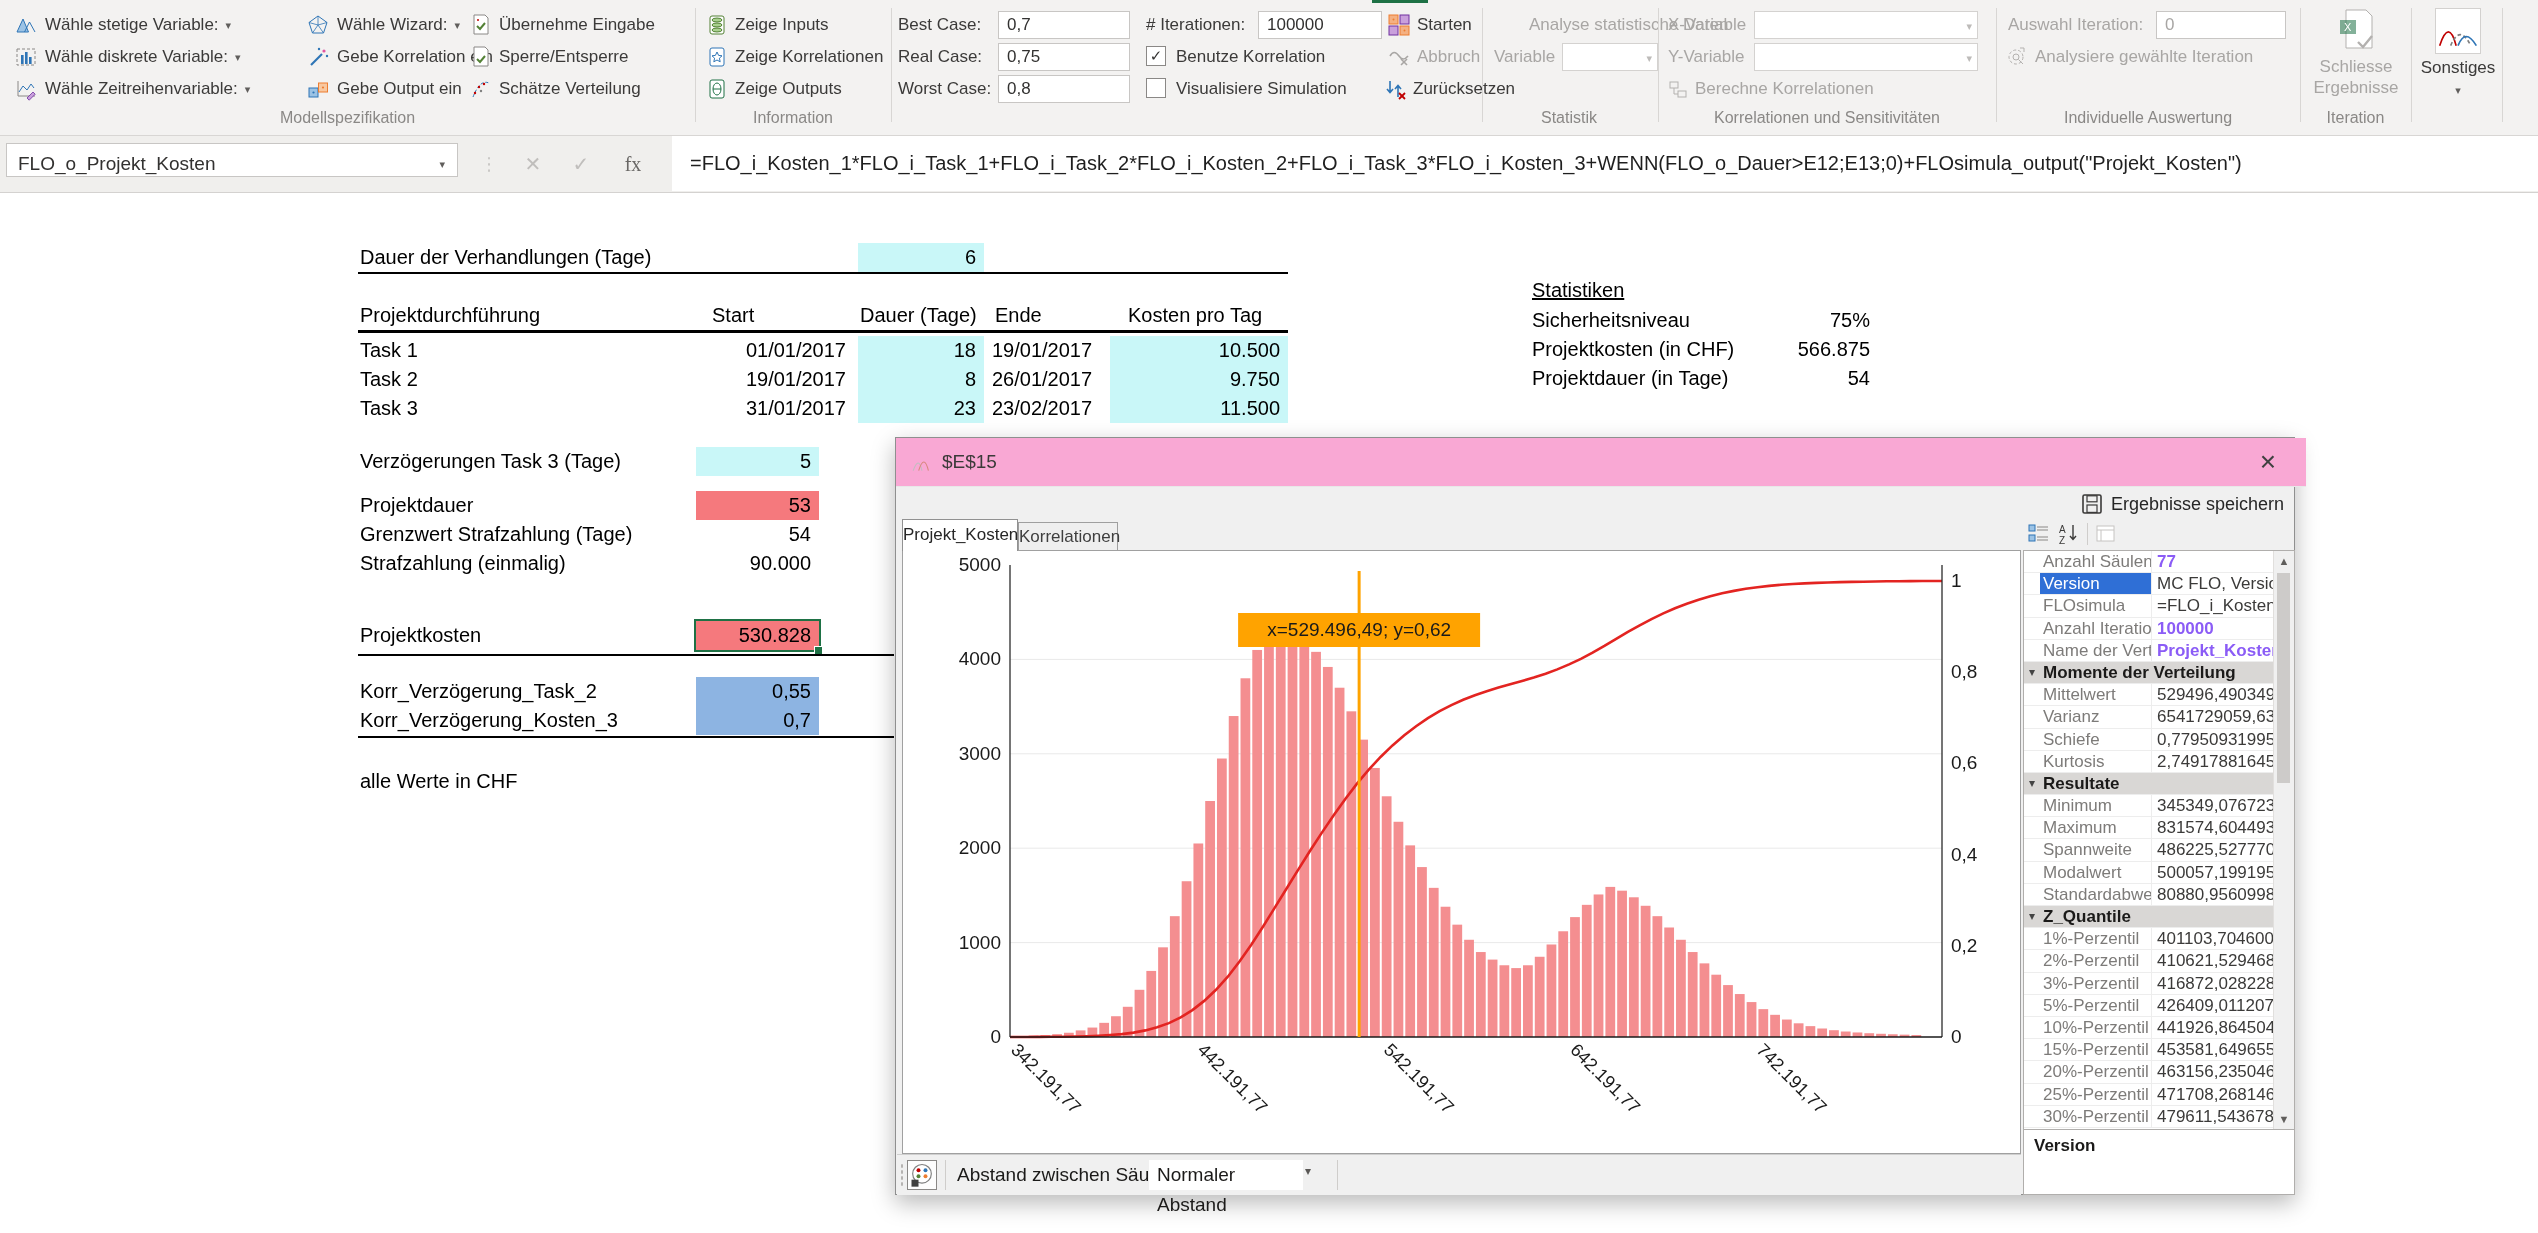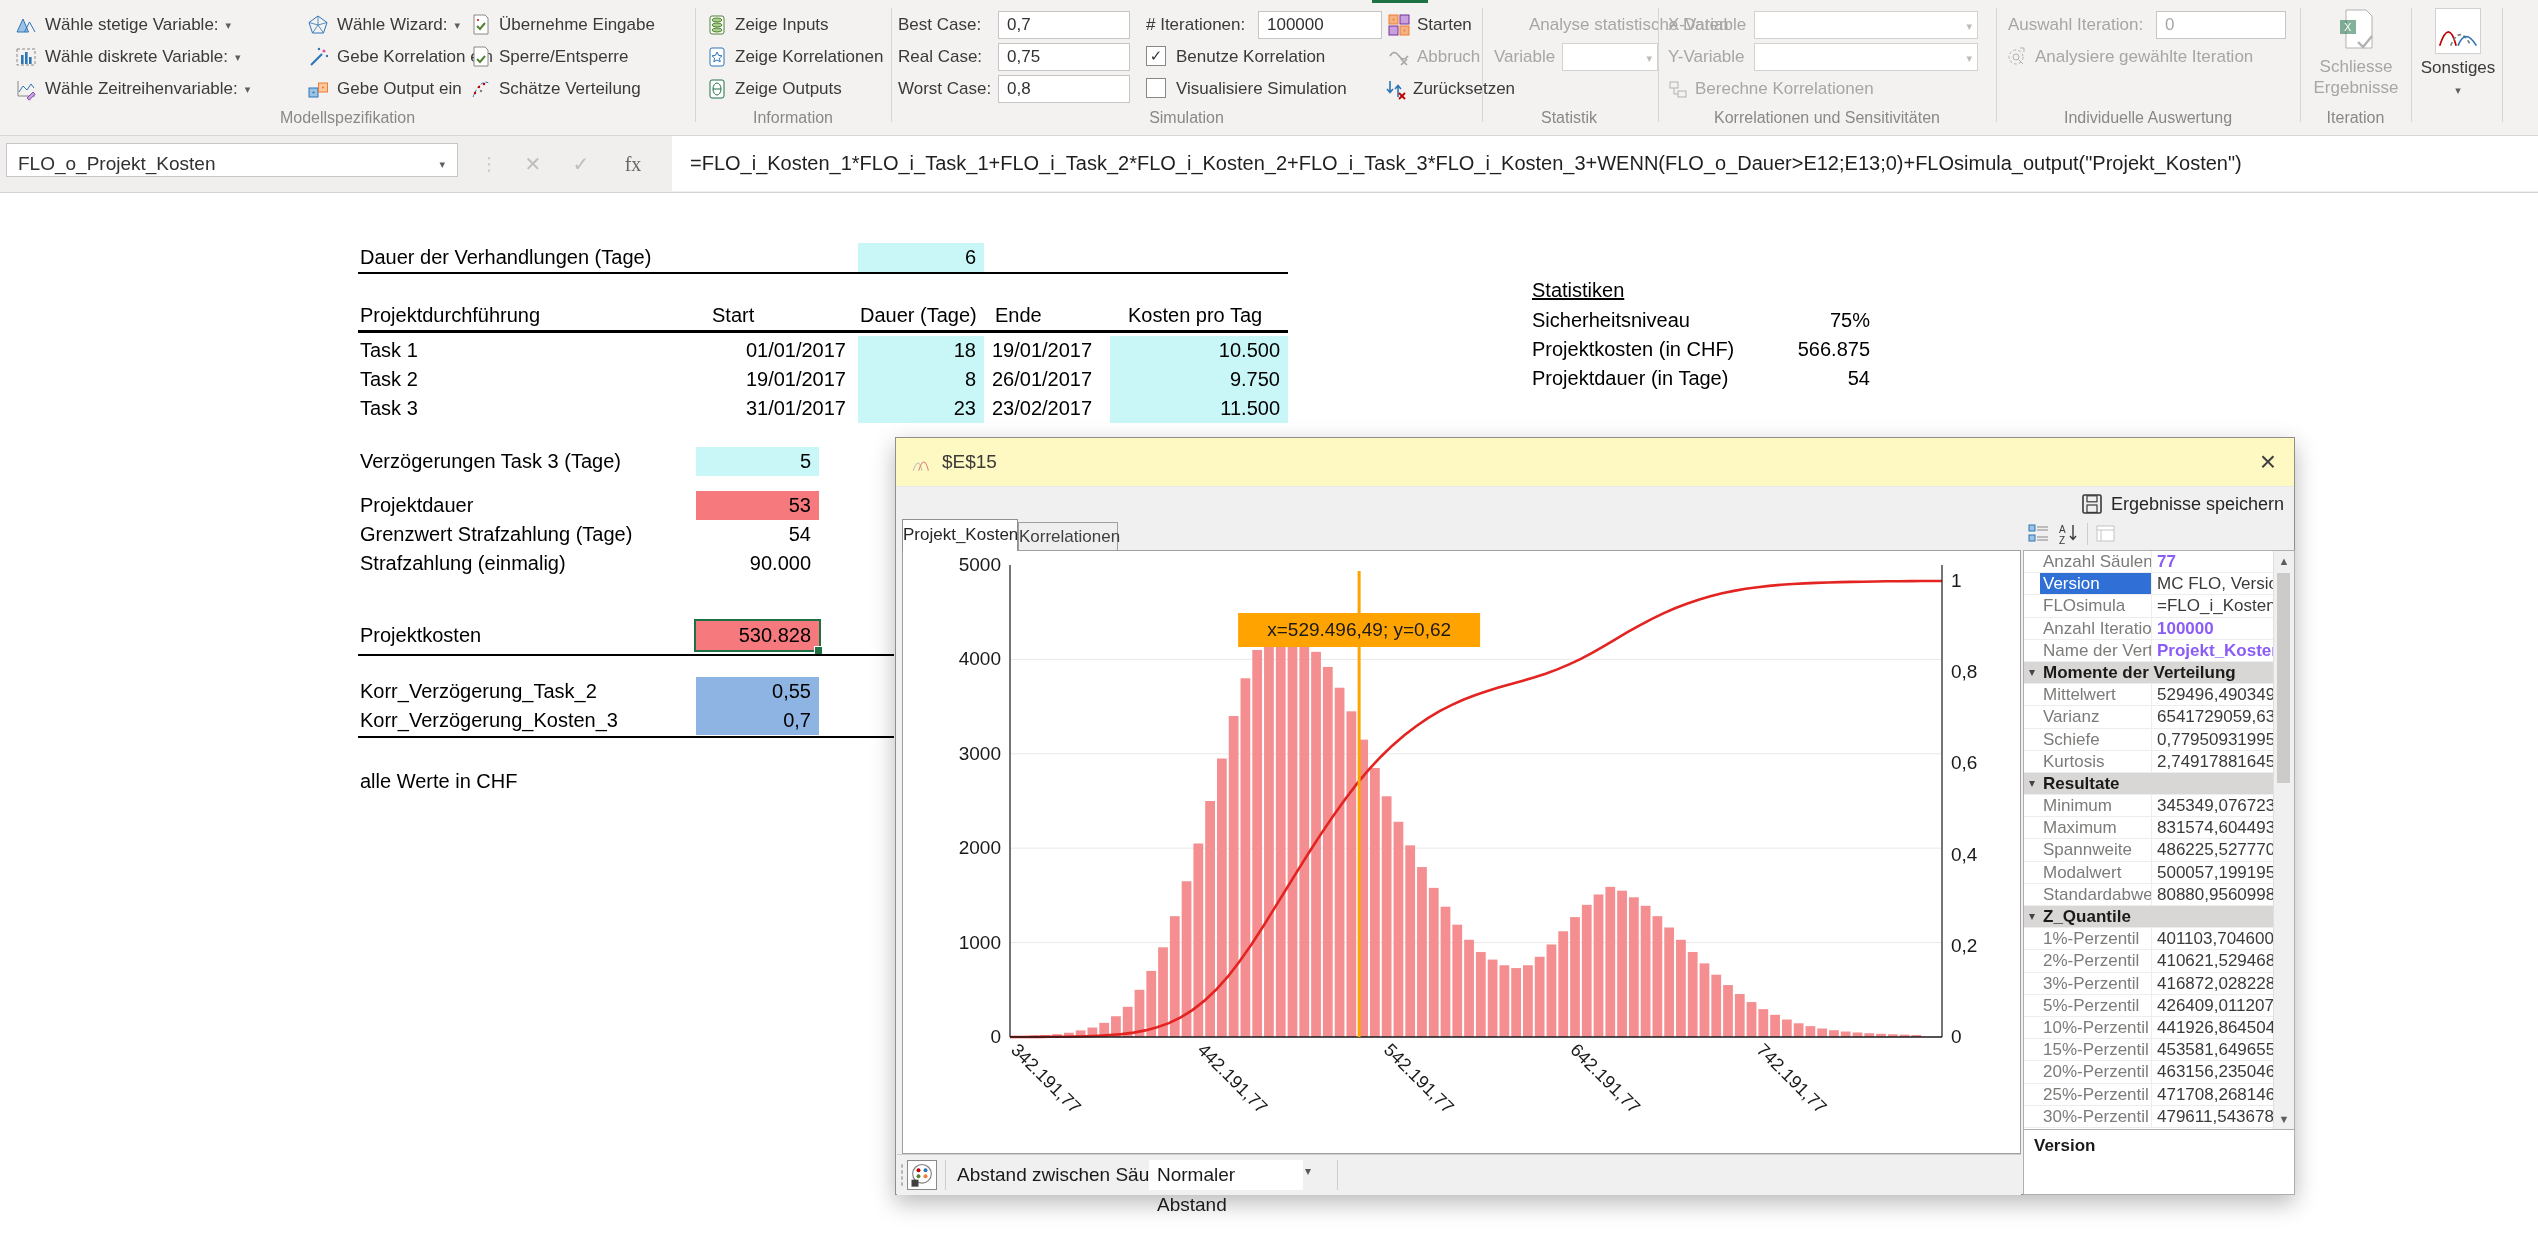--- a/index.html
+++ b/index.html
@@ -28,21 +28,21 @@
   .fwhite{position:absolute;left:672px;top:0;width:2057px;height:55px;background:#fff;}
   .formula{position:absolute;left:18px;top:0;height:55px;line-height:55px;font-size:20px;color:#1f1f1f;white-space:nowrap;overflow:hidden;width:1830px;}
   
   .stext{position:absolute;font-size:20px;height:29px;line-height:29px;white-space:nowrap;color:#000;}
   .scell{position:absolute;height:29px;line-height:29px;font-size:20px;text-align:right;padding-right:8px;box-sizing:border-box;color:#000;}
   .hline{position:absolute;background:#000;}
   .sel-cell{outline:2px solid #1e7145;outline-offset:0;}
   .fill-handle{position:absolute;width:7px;height:7px;background:#1e7145;border:1px solid #fff;}
   
   .dialog{position:absolute;left:895px;top:437px;width:1400px;height:758px;background:#f0f0f0;border:1px solid #8f8f8f;box-sizing:border-box;box-shadow:0 8px 22px rgba(0,0,0,.28);}
-  .dlg-title{position:absolute;left:0;top:0;width:100%;height:48px;background:#fef9c3;border-bottom:1px solid #e8e8e8;}
+  .dlg-title{position:absolute;left:0;top:0;width:100%;height:48px;background:#f9a8d4;border-bottom:1px solid #e8e8e8;padding-left:12px;}
   .dlg-title-text{position:absolute;left:46px;top:0;height:48px;line-height:48px;font-size:19px;color:#3b3a39;}
   .dlg-close{position:absolute;left:1352px;top:6px;width:40px;height:36px;line-height:36px;text-align:center;font-size:28px;color:#404040;cursor:default;}
   .save-row{position:absolute;left:1185px;top:52px;height:28px;display:flex;align-items:center;gap:8px;font-size:18px;color:#262626;}
   .tab{position:absolute;box-sizing:border-box;font-size:17px;text-align:center;}
   .tab.active{left:6px;top:81px;width:116px;height:32px;line-height:30px;background:#fff;border:1px solid #919191;border-bottom:none;z-index:3;}
   .tab.inactive{left:122px;top:84px;width:100px;height:29px;line-height:27px;background:#efefef;border:1px solid #9f9f9f;color:#3f3f3f;}
   .chartbox{position:absolute;left:6px;top:112px;width:1119px;height:604px;background:#fff;border:1px solid #a0a0a0;box-sizing:border-box;z-index:2;}
   .toolstrip{position:absolute;left:1131px;top:83px;height:26px;display:flex;align-items:center;gap:6px;}
   .pg{position:absolute;left:1127px;top:112px;width:272px;height:580px;background:#fff;border:1px solid #b0aeac;box-sizing:border-box;overflow:hidden;}
   .pg-rows{position:absolute;left:0;top:0;width:251px;}
@@ -224,21 +224,20 @@
     </div>
     <div class="rib-item" style="left:1384px;top:74px">
       <svg width="22" height="22" viewBox="0 0 22 22">
           <path d="M6 3 v11 M3 11 l3 3.5 3 -3.5" stroke="#2e75b6" fill="none" stroke-width="1.6"></path>
           <path d="M14 19 v-11 M11 11 l3 -3.5 3 3.5" stroke="#2e75b6" fill="none" stroke-width="1.6"></path>
           <line x1="15" y1="15" x2="21" y2="21" stroke="#c00000" stroke-width="1.8"></line>
           <line x1="21" y1="15" x2="15" y2="21" stroke="#c00000" stroke-width="1.8"></line>
         </svg>
       <span>Zurücksetzen</span>
     </div>
-    <div class="grp-label" style="left:891px;width:591px">Simulation</div>
     <div class="vdiv" style="left:1482px"></div>
 
     <div class="rib-label disabled" style="left:1529px;top:10px">Analyse statistische Daten</div>
     <div class="rib-label disabled" style="left:1494px;top:42px">Variable</div>
     <div class="dropdown" style="left:1562px;top:43px;width:96px">
         <span class="dd-arrow">▾</span>
       </div>
     <div class="grp-label" style="left:1482px;width:174px">Statistik</div>
     <div class="vdiv" style="left:1658px"></div>
 

